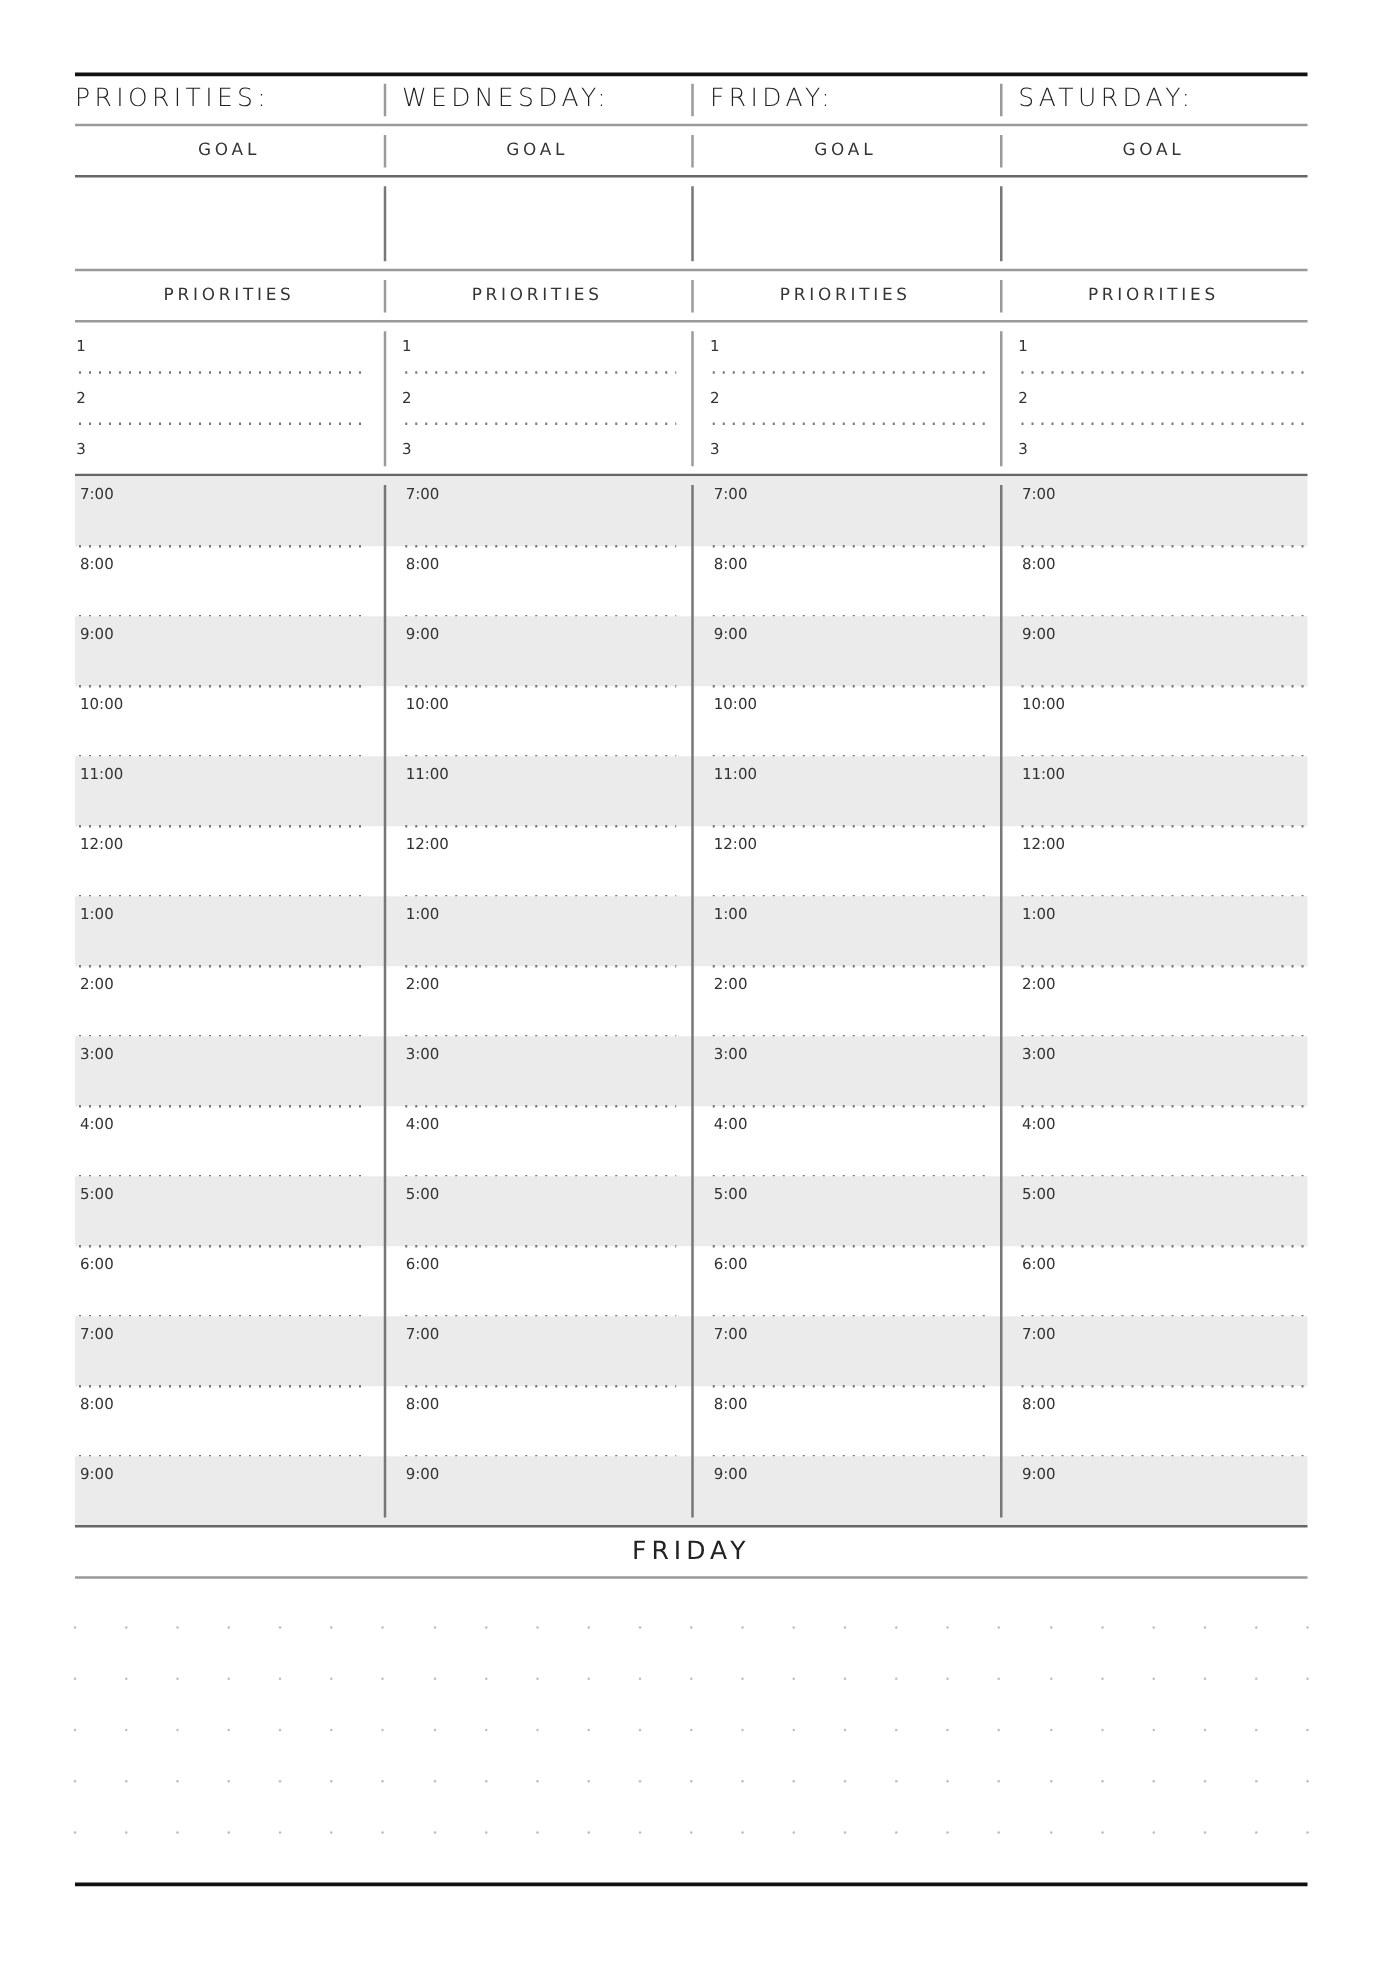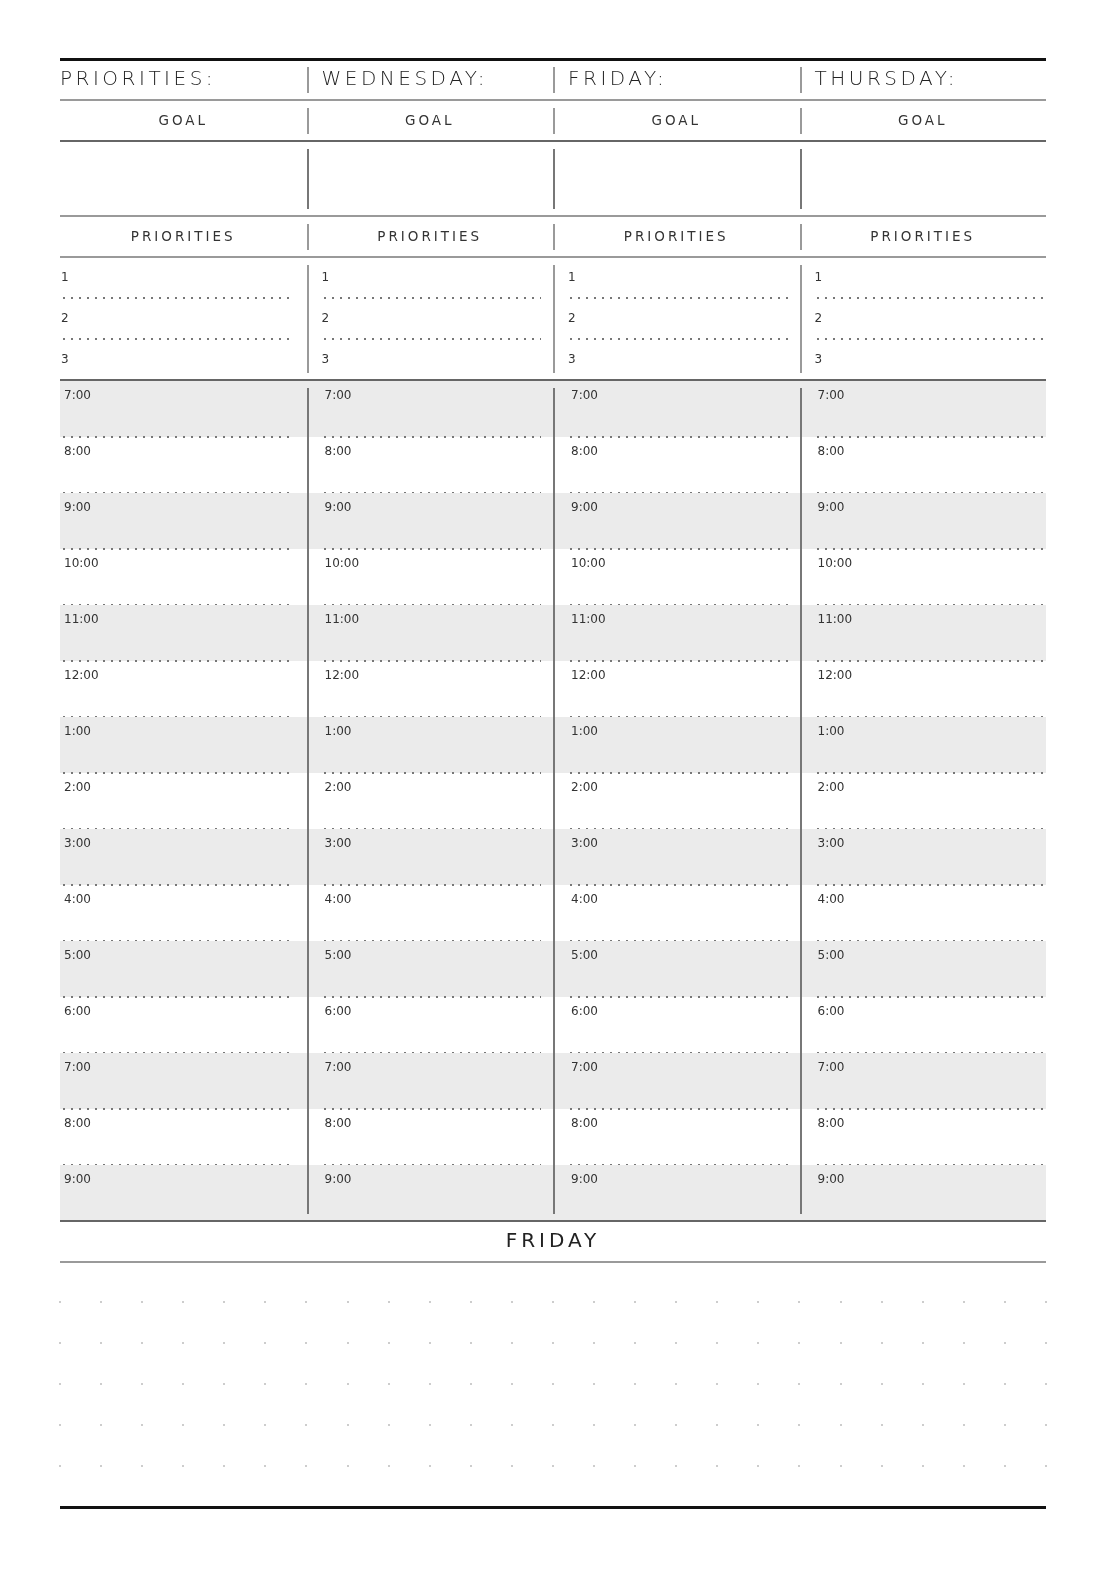--- a/index.html
+++ b/index.html
@@ -28,21 +28,21 @@
 <div id="planner">
 
   <div class="rule-thick" style="top:58px;"></div>
 
   <div id="day-headers">
       <div class="day-title" style="left:60px;">PRIORITIES:</div>
       <div class="day-title" style="left:321.5px;">WEDNESDAY:</div>
       <div class="vdiv" style="left:306.5px; top:67px; height:26px;"></div>
       <div class="day-title" style="left:568px;">FRIDAY:</div>
       <div class="vdiv" style="left:553px; top:67px; height:26px;"></div>
-      <div class="day-title" style="left:814.5px;">THURSDAY:</div>
+      <div class="day-title" style="left:814.5px;">SATURDAY:</div>
       <div class="vdiv" style="left:799.5px; top:67px; height:26px;"></div>
     </div>
   <div class="rule" style="top:99px;"></div>
 
   <div id="goal-labels">
       <div class="label-center" style="left:60px; top:112px;">GOAL</div>
       <div class="vdiv" style="left:306.5px; top:108px; height:26px;"></div>
       <div class="label-center" style="left:306.5px; top:112px;">GOAL</div>
       <div class="vdiv" style="left:553px; top:108px; height:26px;"></div>
       <div class="label-center" style="left:553px; top:112px;">GOAL</div>

